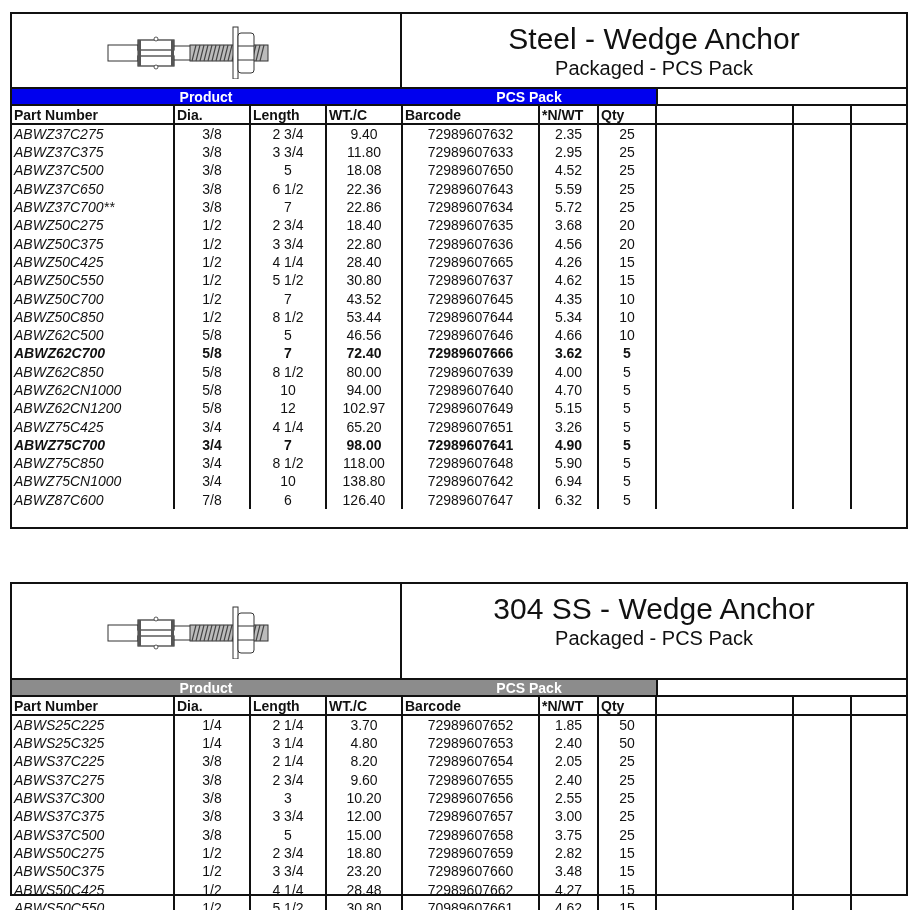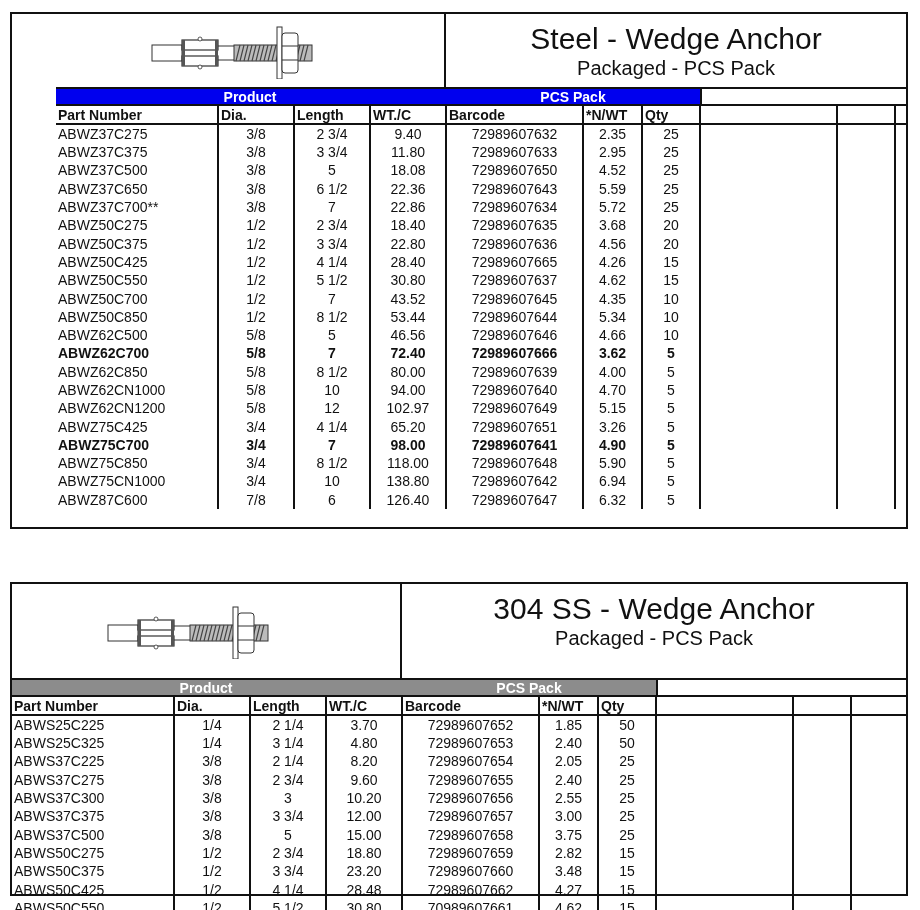--- a/index.html
+++ b/index.html
@@ -13,27 +13,27 @@
   .bandrow { display: flex; height: 17px; border-bottom: 2px solid #111; }
   .band { color: #fff; font-weight: bold; font-size: 14px; line-height: 17px; text-align: center; }
   .band.prod { width: 390px; }
   .band.pcs { width: 254px; }
   .band.empty { flex: 1; background: #fff; }
   table { border-collapse: collapse; width: 100%; table-layout: fixed; }
   th, td { border-right: 2px solid #111; font-size: 14px; padding: 0 2px; white-space: nowrap; overflow: hidden; }
   th:last-child, td:last-child { border-right: none; }
   th { font-weight: bold; text-align: left; border-bottom: 2px solid #111; height: 18px; line-height: 16px; }
   td { text-align: center; line-height: 18px; height: 18.3px; }
-  td.pn { text-align: left; padding-left: 2px; }
+  td.pn { text-align: left; padding-left: 2px; font-style: italic; }
   tr.bold td { font-weight: bold; }
 </style>
 </head>
 <body>
 
-<div class="sheet" id="steel-table" style="top:12px;height:517px;padding-left:44px;">
+<div class="sheet" id="steel-table" style="top:12px;height:517px;">
   <div class="top" style="height:75px;">
     <div class="pic anchor-slot">
   <svg width="200" height="56" viewBox="0 0 200 56">
     <rect x="2" y="22" width="30" height="16" fill="#fff" stroke="#333" stroke-width="1"></rect>
     <rect x="32" y="17" width="36" height="10" fill="#fff" stroke="#333" stroke-width="1.2"></rect>
     <rect x="32" y="33" width="36" height="10" fill="#fff" stroke="#333" stroke-width="1.2"></rect>
     <rect x="32" y="17" width="3" height="26" fill="#555"></rect>
     <rect x="65" y="17" width="3" height="26" fill="#555"></rect>
     <circle cx="50" cy="16" r="2" fill="#fff" stroke="#333" stroke-width="0.8"></circle>
     <circle cx="50" cy="44" r="2" fill="#fff" stroke="#333" stroke-width="0.8"></circle>

